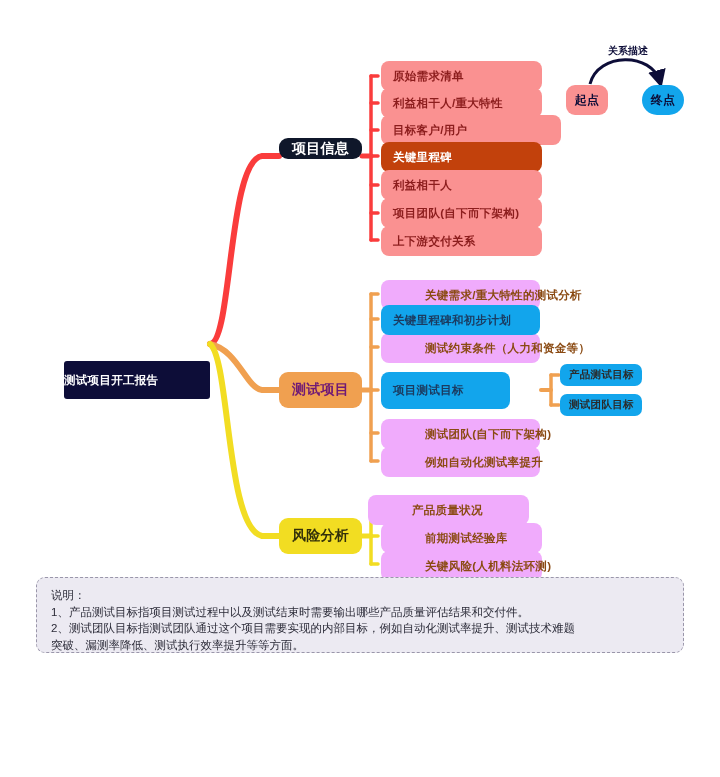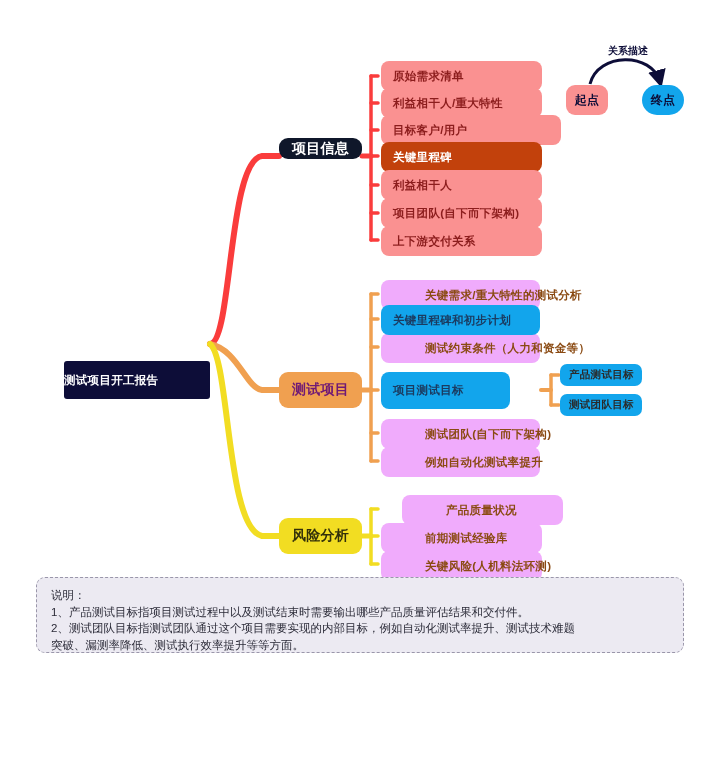--- a/index.html
+++ b/index.html
@@ -197,21 +197,21 @@
   <div class="node leaf pink2" style="left:381px; top:419px; width:159px;">
     <span>测试团队(自下而下架构)</span>
   </div>
   <div class="node leaf pink2" style="left:381px; top:447px; width:159px;">
     <span>例如自动化测试率提升</span>
   </div>
 
   <div class="node branch b3">
     <span>风险分析</span>
   </div>
-  <div class="node leaf pink2" style="left:402px; top:495px; width:161px;">
+  <div class="node leaf pink2" style="left:368px; top:495px; width:161px;">
     <span>产品质量状况</span>
   </div>
   <div class="node leaf pink2" style="left:381px; top:523px; width:161px;">
     <span>前期测试经验库</span>
   </div>
   <div class="node leaf pink2" style="left:381px; top:551px; width:161px;text-align:center;">
     <span>关键风险(人机料法环测)</span>
   </div>
 
   <div class="mini-label">关系描述</div>

